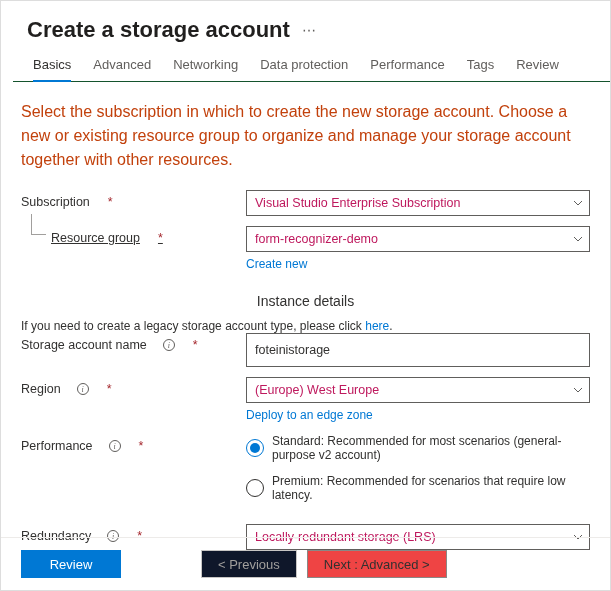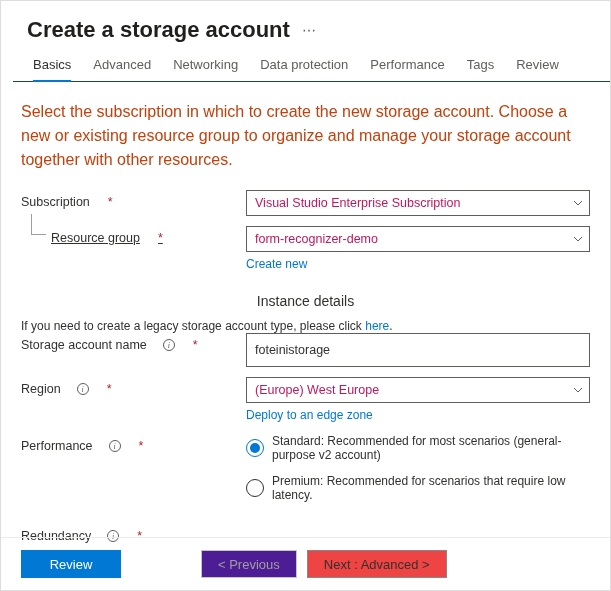--- a/index.html
+++ b/index.html
@@ -204,21 +204,21 @@
   }
   .btn.primary {
     background: #0078d4;
     border-color: #0078d4;
     color: #fff;
     min-width: 100px;
   }
   .btn.disabled {
     color: #a19f9d;
     border-color: #c8c6c4;
-    background: #4c1d95;
+    background: #0f172a;
     cursor: default;
   }
   .footer-gap { width: 60px; }
 </style>
 </head>
 <body>
 
 <div class="header">
   <h1>Create a storage account</h1>
   <span class="ellipsis">⋯</span>
@@ -325,20 +325,30 @@
       </div>
     </div>
   </div>
 
   <div class="field-row">
     <div class="field-label">
       <span>Redundancy</span>
       <span class="info-icon">i</span>
       <span class="req">*</span>
     </div>
+    <div class="field-control">
+      <div class="select">
+        <span>Locally-redundant storage (LRS)</span>
+        <span class="chev">
+          <svg width="10" height="6" viewBox="0 0 10 6">
+              <path d="M1 1 L5 5 L9 1" stroke="#605e5c" stroke-width="1" fill="none"></path>
+            </svg>
+        </span>
+      </div>
+    </div>
   </div>
 </div>
 
 <div class="footer">
   <button class="btn primary">Review</button>
   <div class="footer-gap"></div>
   <button class="btn disabled">&lt; Previous</button>
   <button class="btn">Next : Advanced &gt;</button>
 </div>
 

